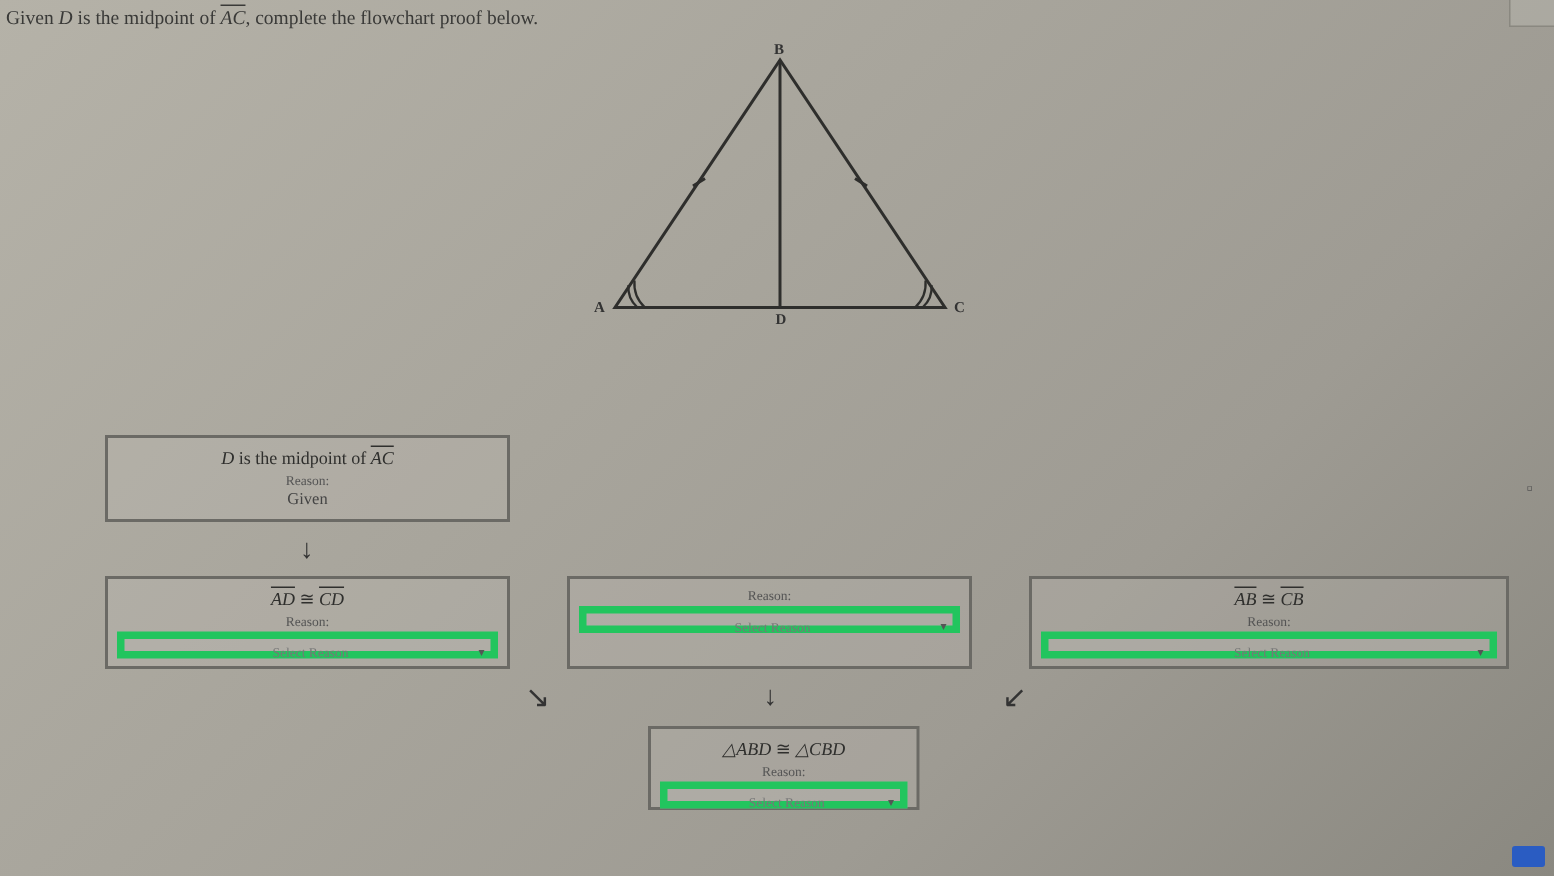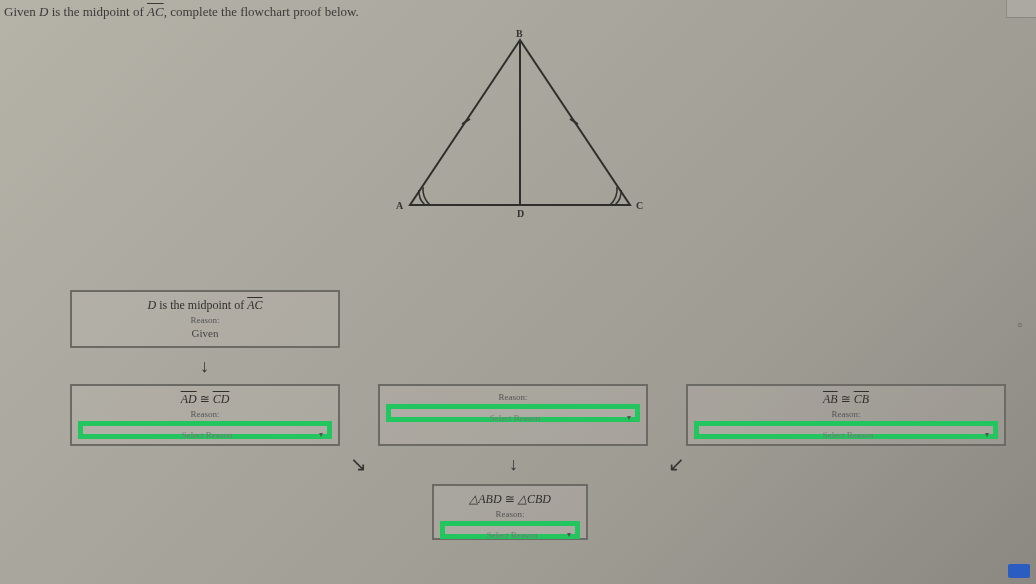--- a/index.html
+++ b/index.html
@@ -171,21 +171,21 @@
     <span class="overline italic">AB</span><span> ≅ </span><span class="overline italic">CB</span>
   </div>
   <div class="reason-label">Reason:</div>
   <div class="reason-select"><span>Select Reason</span></div>
 </div>
 
 <div class="arrow" style="top:452px;left:350px;font-size:20px">↘</div>
 <div class="arrow" style="top:454px;left:509px">↓</div>
 <div class="arrow" style="top:452px;left:668px;font-size:20px">↙</div>
 
-<div class="proof-box" style="top:484px;left:432px;width:156px;height:56px">
+<div class="proof-box" style="top:484px;left:432px;width:181px;height:56px">
   <div class="statement" style="font-size:12px">
     <span class="italic">△ABD</span><span> ≅ </span><span class="italic">△CBD</span>
   </div>
   <div class="reason-label">Reason:</div>
   <div class="reason-select"><span>Select Reason</span></div>
 </div>
 
 <div class="side-dot">▫</div>
 <div class="corner-badge"></div>
 

